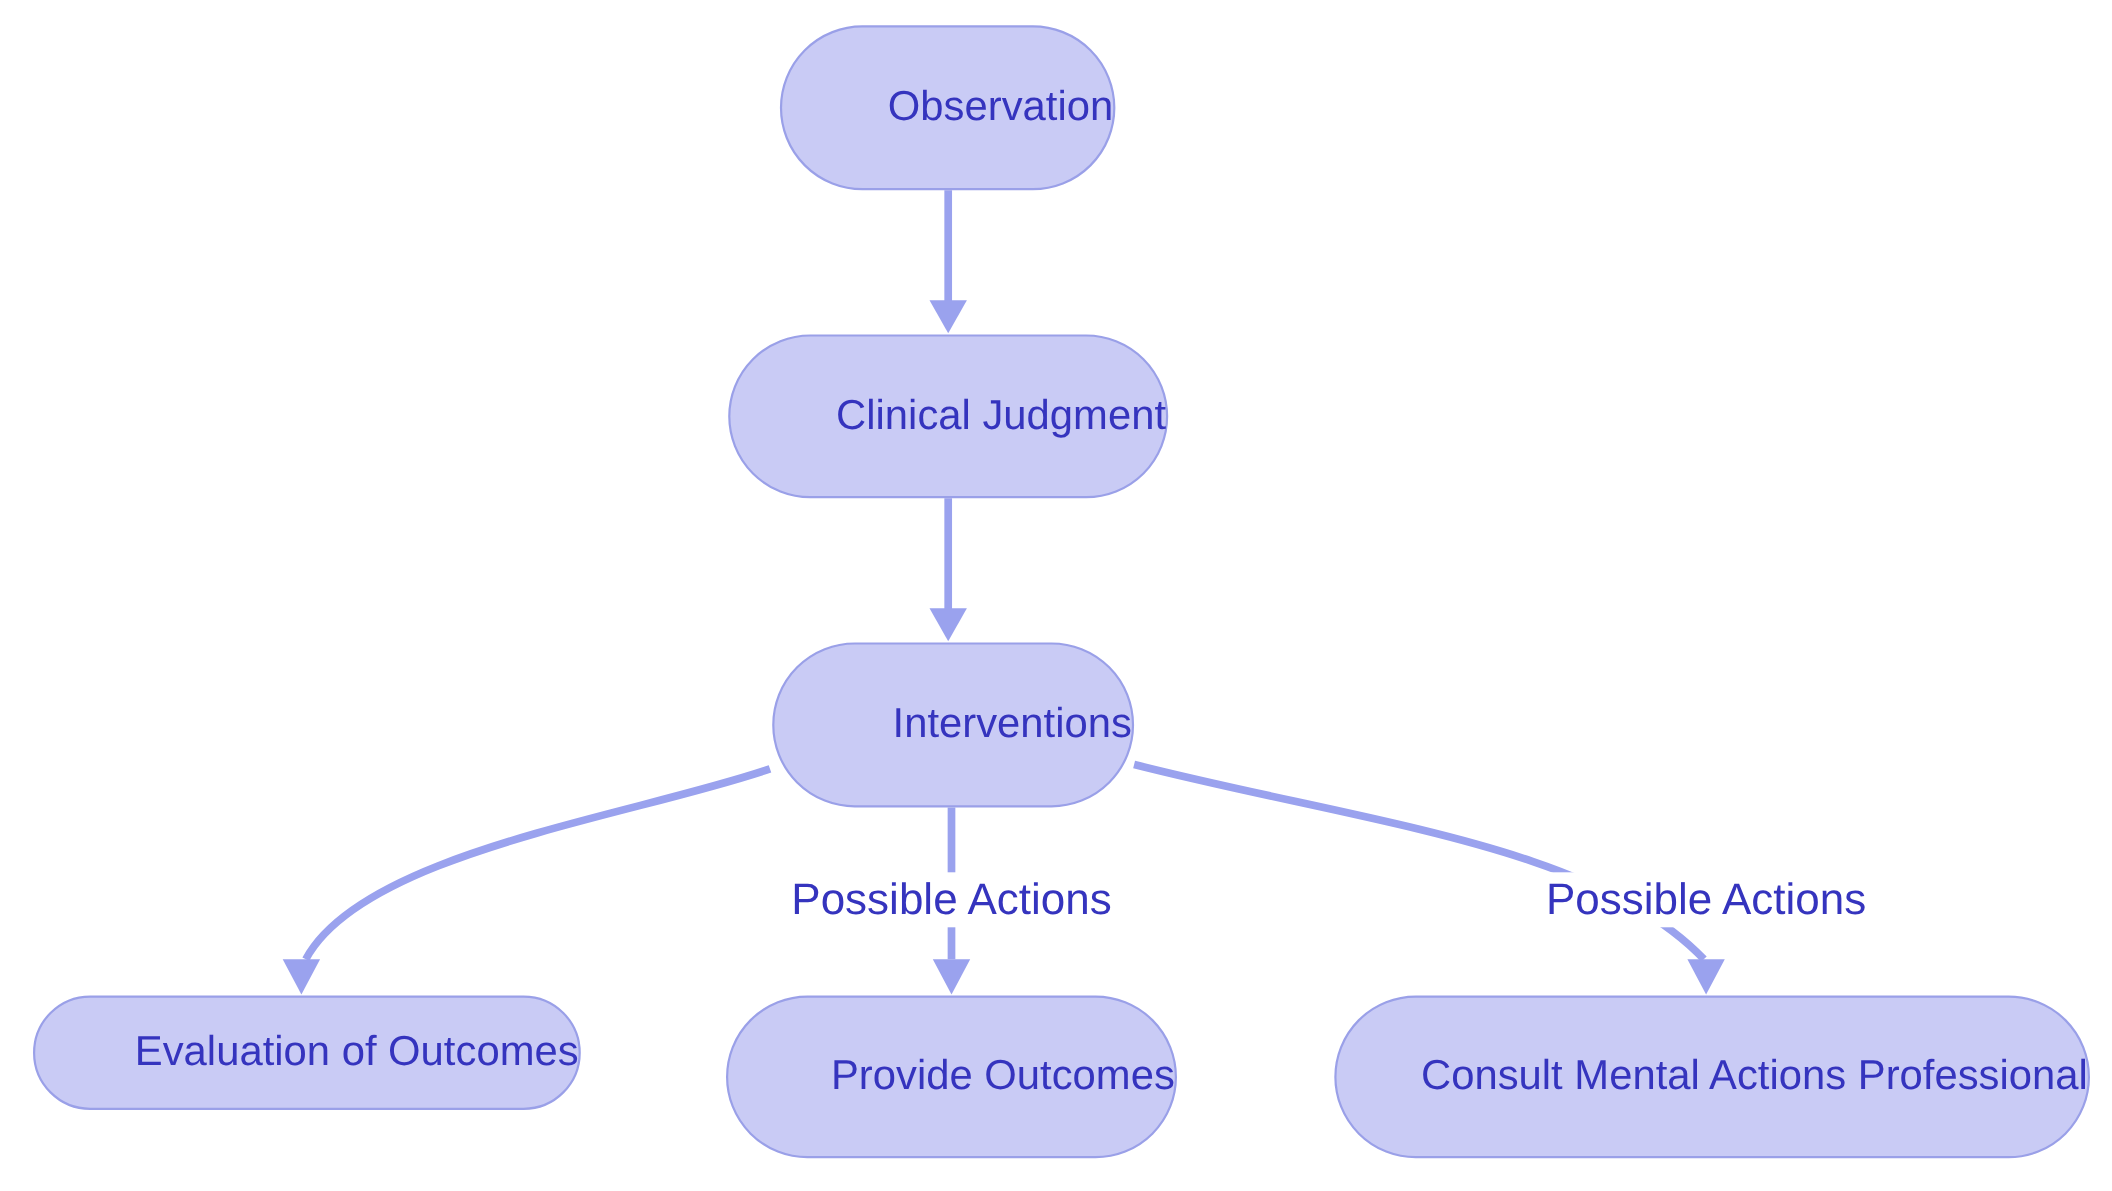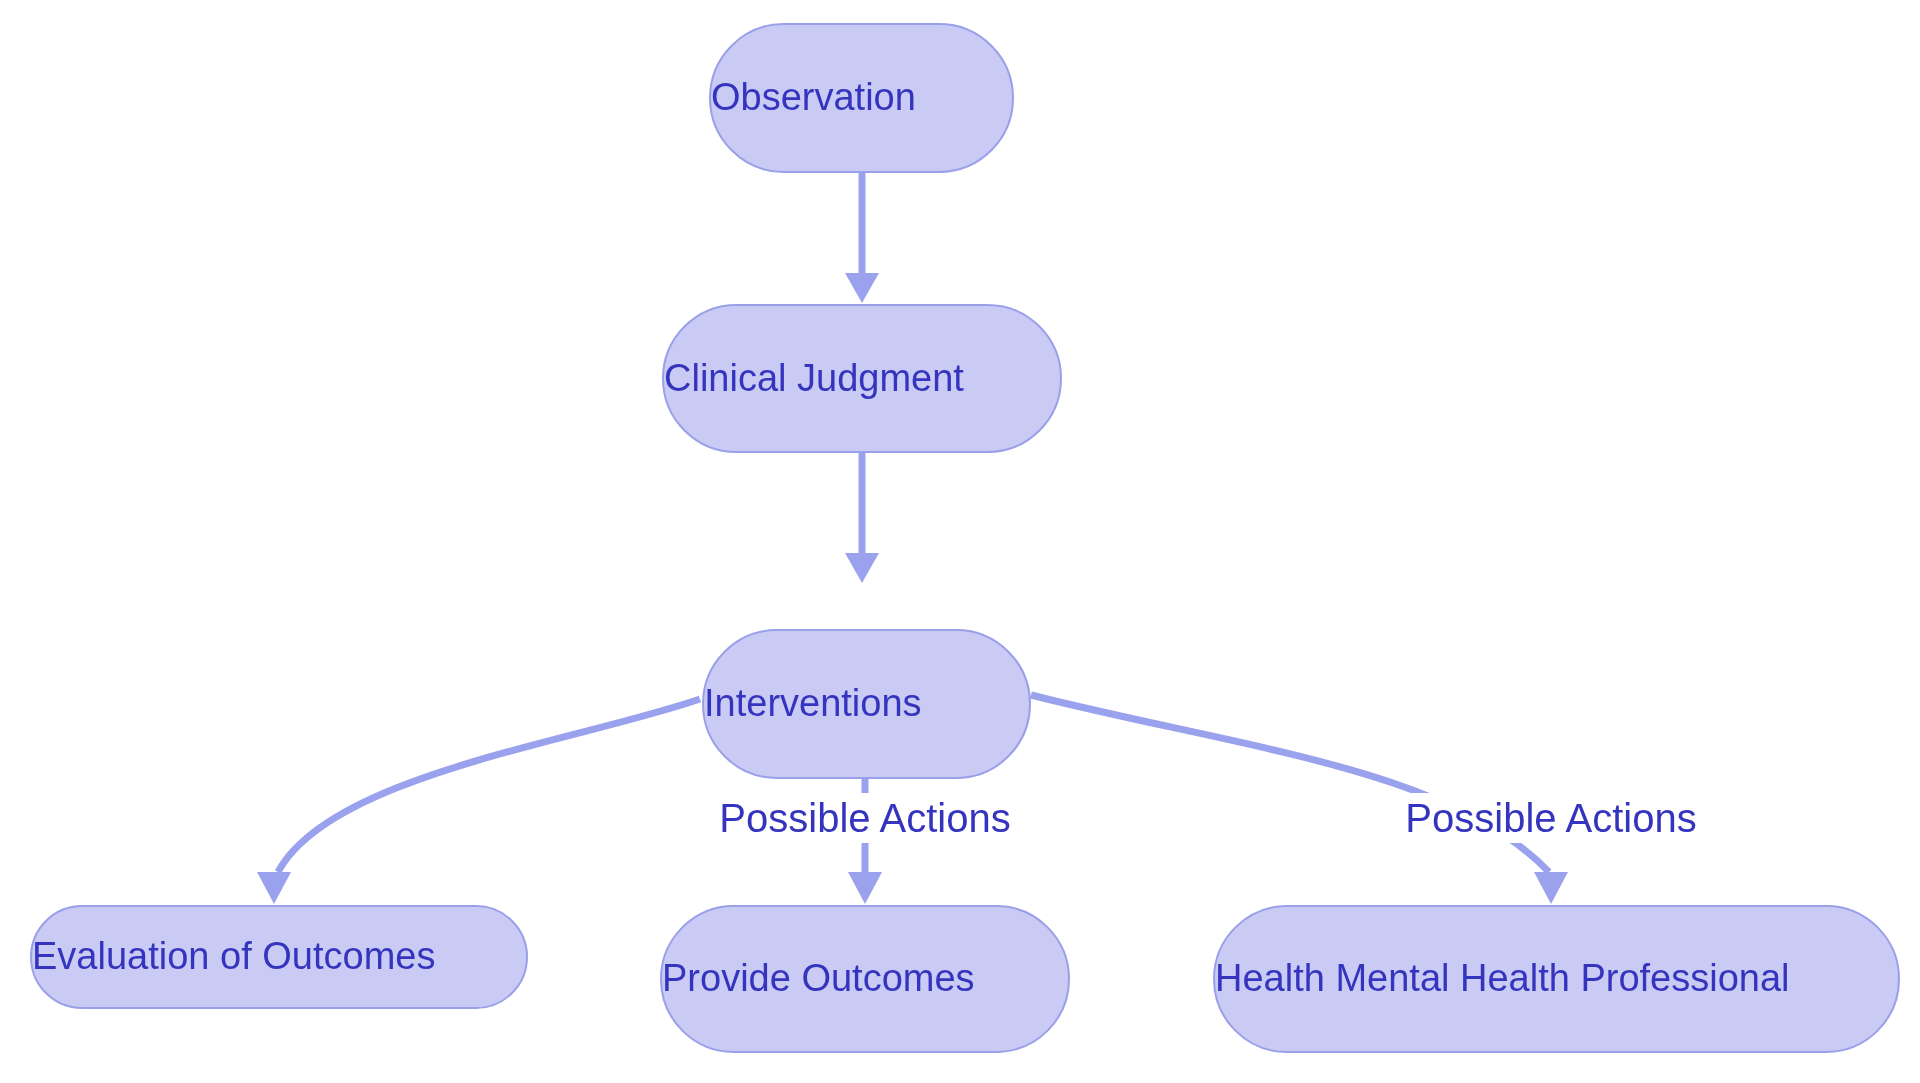--- a/index.html
+++ b/index.html
@@ -19,33 +19,33 @@
     position: absolute;
     left: 0;
     top: 0;
     z-index: 1;
   }
   .node {
     position: absolute;
     z-index: 3;
     display: flex;
     align-items: center;
-    justify-content: flex-start;
+    justify-content: flex-end;
     background: #c9cbf5;
     border: 2px solid #9aa0e8;
     box-sizing: border-box;
     color: #3534be;
     font-size: 38px;
     line-height: 1.1;
     white-space: nowrap;
     text-align: center;
   }
   .node-1 { left: 709px;  top: 23px;  width: 305px; height: 150px; border-radius: 75px; }
   .node-2 { left: 662px;  top: 304px; width: 400px; height: 149px; border-radius: 75px; }
-  .node-3 { left: 702px;  top: 584px; width: 329px; height: 150px; border-radius: 75px; margin-top: 45px; }
+  .node-3 { left: 702px;  top: 584px; width: 329px; height: 150px; border-radius: 75px; }
   .node-4 { left: 30px;   top: 905px; width: 498px; height: 104px; border-radius: 74px; }
   .node-5 { left: 660px;  top: 905px; width: 410px; height: 148px; border-radius: 74px; }
   .node-6 { left: 1213px; top: 905px; width: 687px; height: 148px; border-radius: 74px; }
   .edge-label {
     position: absolute;
     z-index: 2;
     transform: translate(-50%, -50%);
     background: #ffffff;
     color: #3534be;
     font-size: 40px;
@@ -97,16 +97,16 @@
 
   <div class="node node-4">
     <span>Evaluation of Outcomes</span>
   </div>
 
   <div class="node node-5">
     <span>Provide Outcomes</span>
   </div>
 
   <div class="node node-6">
-    <span>Health Mental Health Professional</span>
+    <span>Consult Mental Actions Professional</span>
   </div>
 
 </div>
 
 </body></html>

